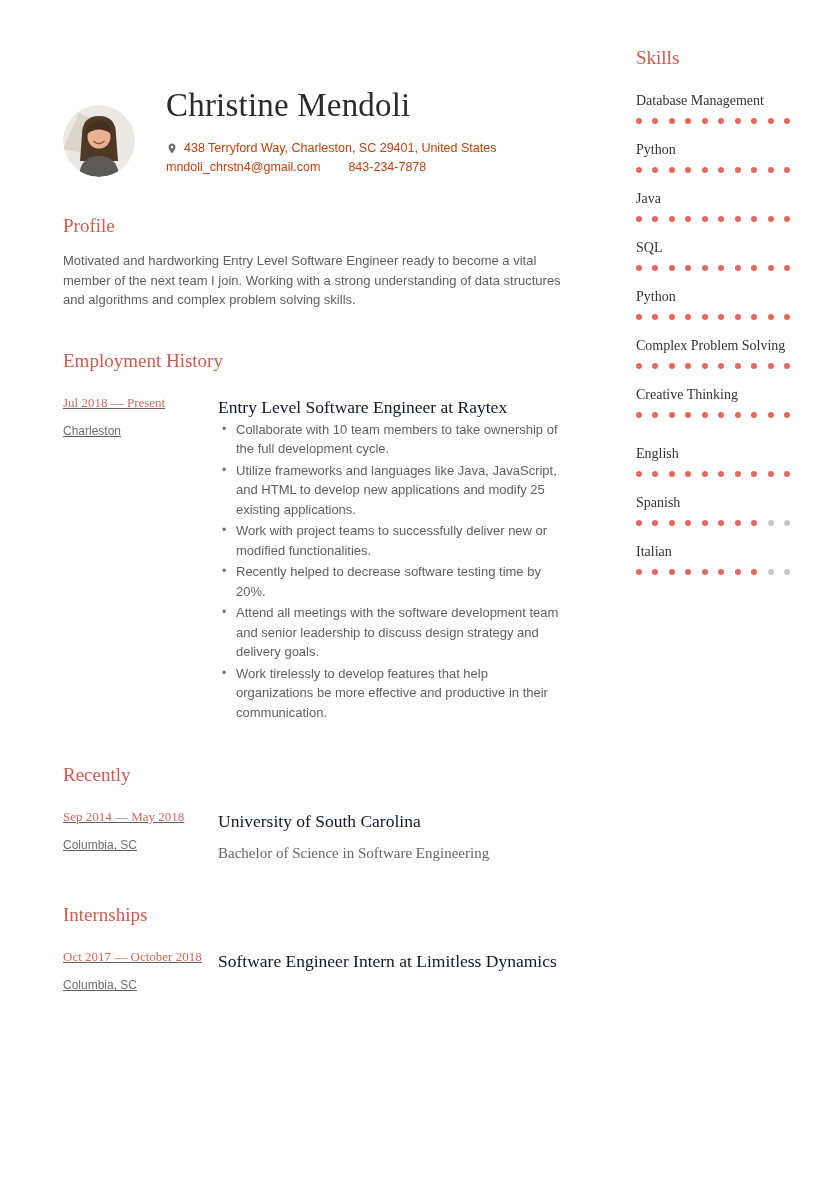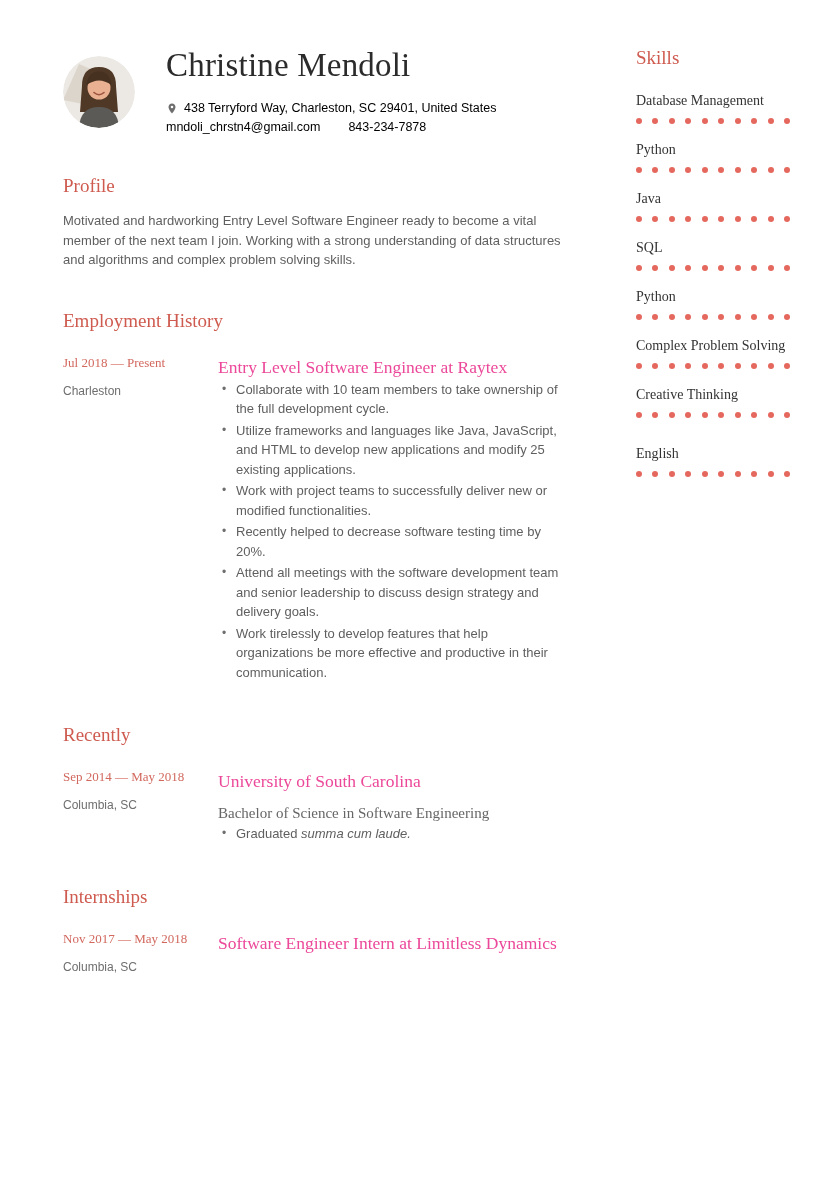--- a/index.html
+++ b/index.html
@@ -13,61 +13,61 @@
     min-height: 1187px;
     margin: 0 auto;
     background: #ffffff;
     padding: 45px 50px 60px 63px;
   }
   .columns { display: flex; }
   .main-col { width: 502px; }
   .sidebar { width: 154px; margin-left: auto; }
 
   
-  .header { display: flex; align-items: center; }
+  .header { display: flex; align-items: flex-end; margin-top: 40px; }
   .avatar {
     width: 72px; height: 72px; border-radius: 50%;
     overflow: hidden; flex: 0 0 72px; margin-top: 1px;
   }
   .header-text { margin-left: 31px; }
   .person-name {
     font-family: "Liberation Serif", "DejaVu Serif", serif;
     font-weight: 400; font-size: 33px; line-height: 1.25;
     color: #2b2b2b; letter-spacing: 0.2px;
   }
   .person-title {
     font-family: "Liberation Serif", "DejaVu Serif", serif;
     font-size: 17px; color: #cf5b50; margin-top: 3px;
   }
-  .contact { margin-top: 13px; font-size: 12.5px; color: #000000; line-height: 19px; }
+  .contact { margin-top: 13px; font-size: 12.5px; color: #c2410c; line-height: 19px; }
   .contact-row { display: flex; align-items: center; }
   .pin-icon { display: inline-flex; margin-right: 6px; }
   .contact-row2 .email { margin-right: 28px; }
 
   
   .section-heading {
     font-family: "Liberation Serif", "DejaVu Serif", serif;
     font-size: 19px; font-weight: 400; color: #cf5b50;
     line-height: 26px;
   }
   .profile-section { margin-top: 36px; }
   .profile-text { margin-top: 12px; font-size: 13px; line-height: 19.5px; color: #5f5f5f; }
 
   .entry-section { margin-top: 38px; }
   .entry { display: flex; margin-top: 20px; }
-  .entry-meta { width: 155px; flex: 0 0 155px; padding-right: 12px; }
+  .entry-meta { width: 155px; flex: 0 0 155px; padding-right: 12px; text-decoration: underline; }
   .entry-dates {
     font-family: "Liberation Serif", "DejaVu Serif", serif;
     font-size: 13px; color: #d2685e; line-height: 18px;
   }
   .entry-location { margin-top: 12px; font-size: 12px; color: #6e6e6e; }
   .entry-body { flex: 1; }
   .entry-title {
     font-family: "Liberation Serif", "DejaVu Serif", serif;
-    font-weight: 400; font-size: 17.5px; color: #ec4899; line-height: 26px;
+    font-weight: 400; font-size: 17.5px; color: #0f172a; line-height: 26px;
   }
   .entry-degree {
     font-family: "Liberation Serif", "DejaVu Serif", serif;
     font-size: 15px; color: #666666; margin-top: 8px; line-height: 22px;
   }
   ul.bullets { list-style: none; margin-top: 0; }
   ul.bullets li {
     position: relative; padding-left: 18px;
     font-size: 13px; line-height: 19.5px; color: #5f5f5f;
     margin-bottom: 2px;
@@ -166,32 +166,29 @@
       <section class="entry-section">
         <h2 class="section-heading">Recently</h2>
         <div class="entry">
           <div class="entry-meta">
             <div class="entry-dates">Sep 2014 — May 2018</div>
             <div class="entry-location">Columbia, SC</div>
           </div>
           <div class="entry-body">
             <h3 class="entry-title">University of South Carolina</h3>
             <div class="entry-degree">Bachelor of Science in Software Engineering</div>
-            <ul class="bullets edu-bullet">
-              <li><span>Graduated </span><em>summa cum laude.</em></li>
-            </ul>
           </div>
         </div>
       </section>
 
       <section class="entry-section">
         <h2 class="section-heading">Internships</h2>
         <div class="entry">
           <div class="entry-meta">
-            <div class="entry-dates">Nov 2017 — May 2018</div>
+            <div class="entry-dates">Oct 2017 — October 2018</div>
             <div class="entry-location">Columbia, SC</div>
           </div>
           <div class="entry-body">
             <h3 class="entry-title">Software Engineer Intern at Limitless Dynamics</h3>
           </div>
         </div>
       </section>
 
     </div>
 
@@ -317,18 +314,48 @@
               <span class="dot filled"></span>
               <span class="dot filled"></span>
               <span class="dot filled"></span>
               <span class="dot filled"></span>
               <span class="dot filled"></span>
               <span class="dot filled"></span>
               <span class="dot filled"></span>
               <span class="dot filled"></span>
             </div>
         </div>
+        <div class="rate-item">
+          <div class="rate-label">Spanish</div>
+          <div class="dots">
+              <span class="dot filled"></span>
+              <span class="dot filled"></span>
+              <span class="dot filled"></span>
+              <span class="dot filled"></span>
+              <span class="dot filled"></span>
+              <span class="dot filled"></span>
+              <span class="dot filled"></span>
+              <span class="dot filled"></span>
+              <span class="dot empty"></span>
+              <span class="dot empty"></span>
+            </div>
+        </div>
+        <div class="rate-item">
+          <div class="rate-label">Italian</div>
+          <div class="dots">
+              <span class="dot filled"></span>
+              <span class="dot filled"></span>
+              <span class="dot filled"></span>
+              <span class="dot filled"></span>
+              <span class="dot filled"></span>
+              <span class="dot filled"></span>
+              <span class="dot filled"></span>
+              <span class="dot filled"></span>
+              <span class="dot empty"></span>
+              <span class="dot empty"></span>
+            </div>
+        </div>
       </section>
 
     </aside>
 
   </div>
 </div>
 
 </body></html>

